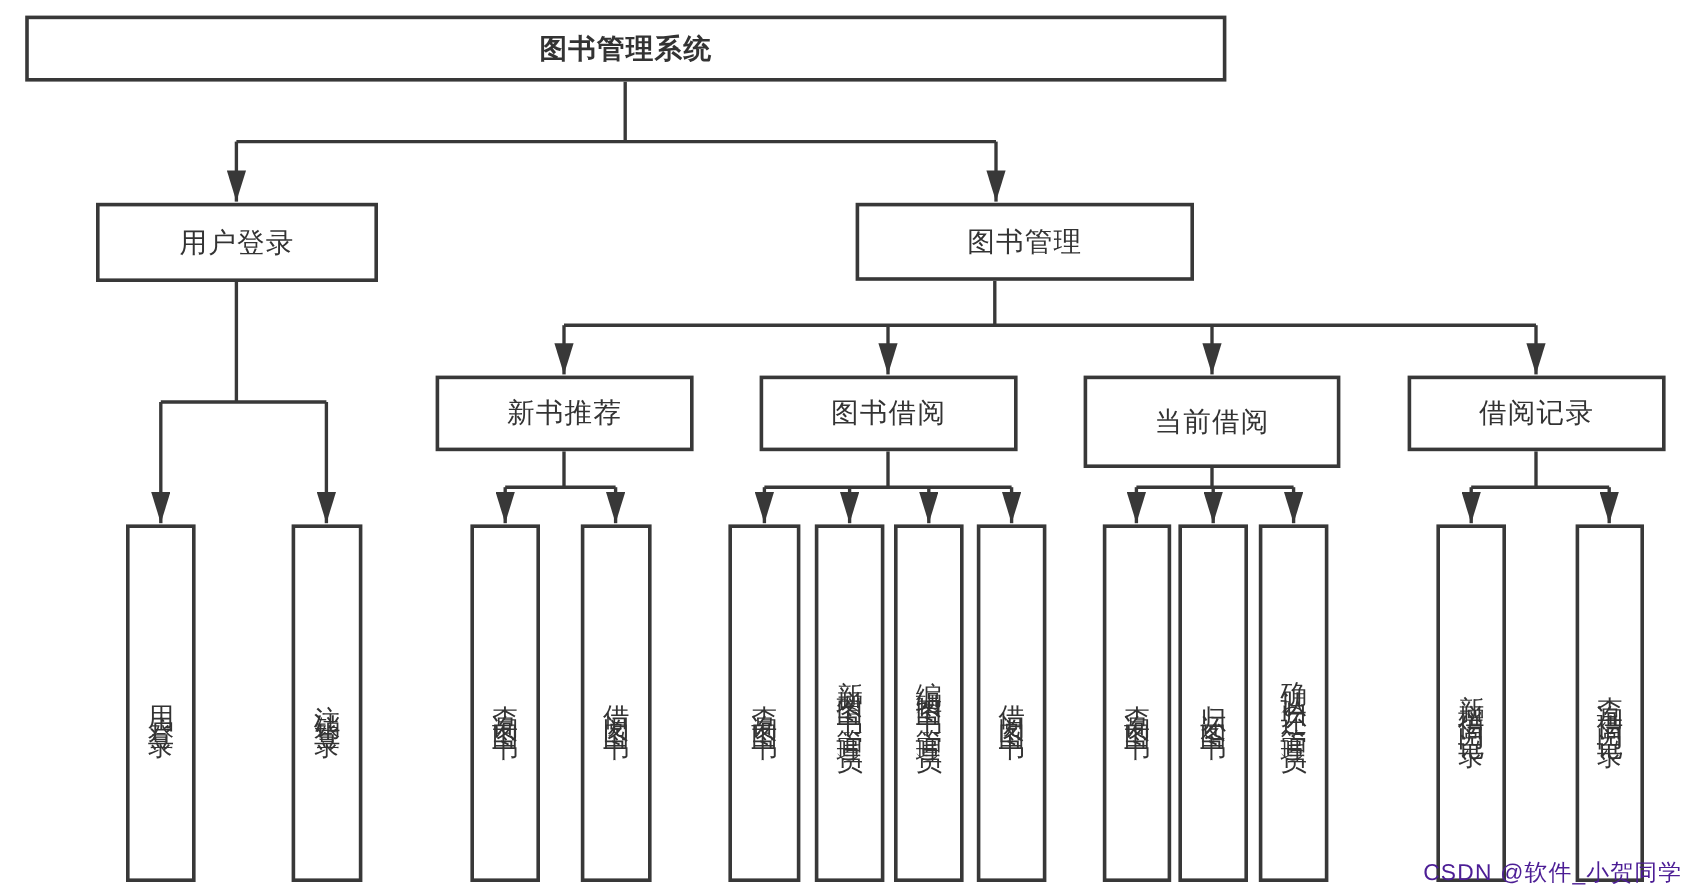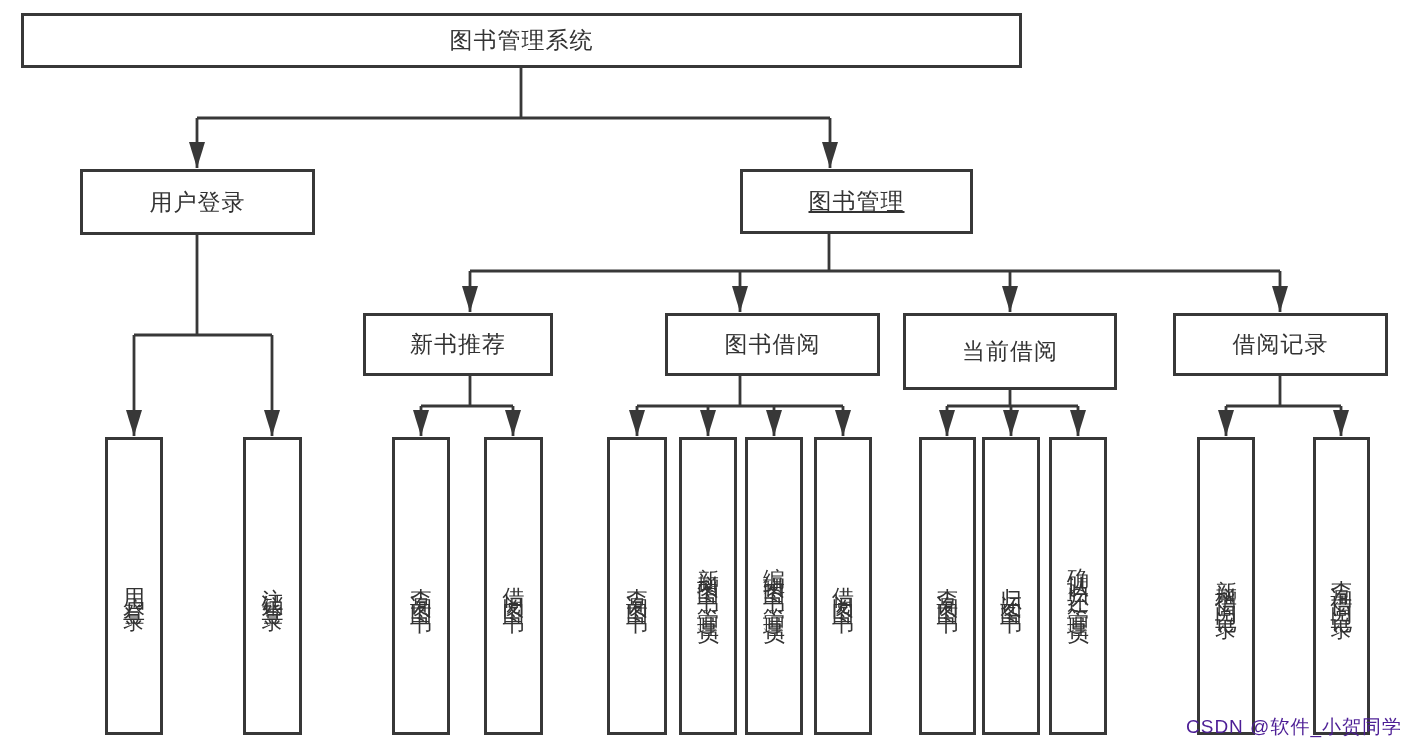--- a/index.html
+++ b/index.html
@@ -19,25 +19,25 @@
   .node {
     position: absolute;
     background: #ffffff;
     border: 3px solid #383838;
     display: flex;
     align-items: center;
     justify-content: center;
     font-size: 23px;
     letter-spacing: 1px;
   }
-  #root  { left: 21px;   top: 13px;  width: 1001px; height: 55px; }
+  #root  { left: 21px;   top: 13px;  width: 1001px; height: 55px; font-weight: bold; }
   #l2-1  { left: 80px;   top: 169px; width: 235px;  height: 66px; }
-  #l2-2  { left: 740px;  top: 169px; width: 233px;  height: 65px; text-decoration: underline; }
-  #l3-1  { left: 363px;  top: 313px; width: 190px;  height: 63px; }
-  #l3-2  { left: 633px;  top: 313px; width: 215px;  height: 63px; margin-left: 32px; }
+  #l2-2  { left: 713px;  top: 169px; width: 282px;  height: 65px; }
+  #l3-1  { left: 363px;  top: 313px; width: 215px;  height: 63px; }
+  #l3-2  { left: 633px;  top: 313px; width: 215px;  height: 63px; }
   #l3-3  { left: 903px;  top: 313px; width: 214px;  height: 77px; }
   #l3-4  { left: 1173px; top: 313px; width: 215px;  height: 63px; }
 
   .leaf {
     position: absolute;
     top: 437px;
     height: 298px;
     background: #ffffff;
     border: 3px solid #383838;
     display: flex;

